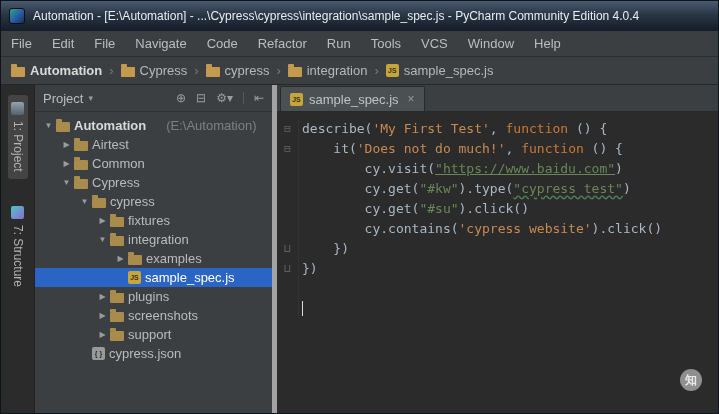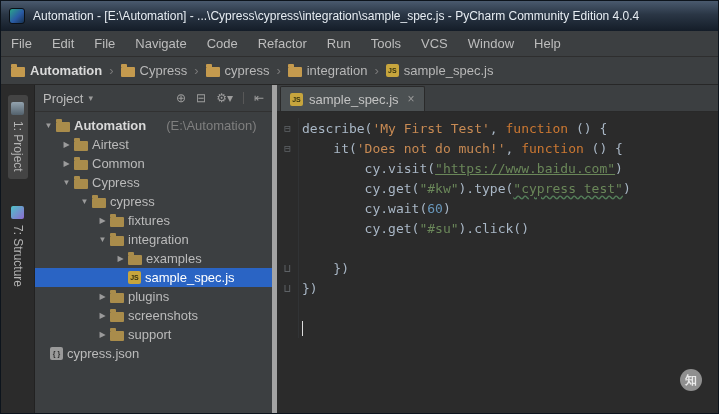--- a/index.html
+++ b/index.html
@@ -213,21 +213,21 @@
           <div class="tree-row" style="padding-left: 60px;">
             <span class="tree-arrow">▶</span>
             <span class="icon icon-folder"></span>
             <span class="tree-label">screenshots</span>
           </div>
           <div class="tree-row" style="padding-left: 60px;">
             <span class="tree-arrow">▶</span>
             <span class="icon icon-folder"></span>
             <span class="tree-label">support</span>
           </div>
-          <div class="tree-row" style="">
+          <div class="tree-row" style="padding-left: 42px;">
             <span class="tree-arrow"></span>
             <span class="icon icon-json">{ }</span>
             <span class="tree-label">cypress.json</span>
           </div>
         </div>
     </div>
 
     <div class="editor">
       <div class="tabbar">
         <div class="tab">
@@ -248,28 +248,25 @@
           <div class="code-line">
             <span class="fold"></span>
             <span class="code-text"><span class="seg-plain">        cy.visit(</span><span class="seg-url">"https://www.baidu.com"</span><span class="seg-plain">)</span></span>
           </div>
           <div class="code-line">
             <span class="fold"></span>
             <span class="code-text"><span class="seg-plain">        cy.get(</span><span class="seg-str">"#kw"</span><span class="seg-plain">).type(</span><span class="seg-typo">"cypress test"</span><span class="seg-plain">)</span></span>
           </div>
           <div class="code-line">
             <span class="fold"></span>
-            <span class="code-text"><span class="seg-plain">        cy.wait(</span><span class="seg-num">60</span><span class="seg-plain">)</span></span>
-          </div>
-          <div class="code-line">
-            <span class="fold"></span>
             <span class="code-text"><span class="seg-plain">        cy.get(</span><span class="seg-str">"#su"</span><span class="seg-plain">).click()</span></span>
           </div>
           <div class="code-line">
             <span class="fold"></span>
+            <span class="code-text"><span class="seg-plain">        cy.contains(</span><span class="seg-str2">'cypress website'</span><span class="seg-plain">).click()</span></span>
           </div>
           <div class="code-line">
             <span class="fold">⊔</span>
             <span class="code-text"><span class="seg-plain">    })</span></span>
           </div>
           <div class="code-line">
             <span class="fold">⊔</span>
             <span class="code-text"><span class="seg-plain">})</span></span>
           </div>
           <div class="code-line">

